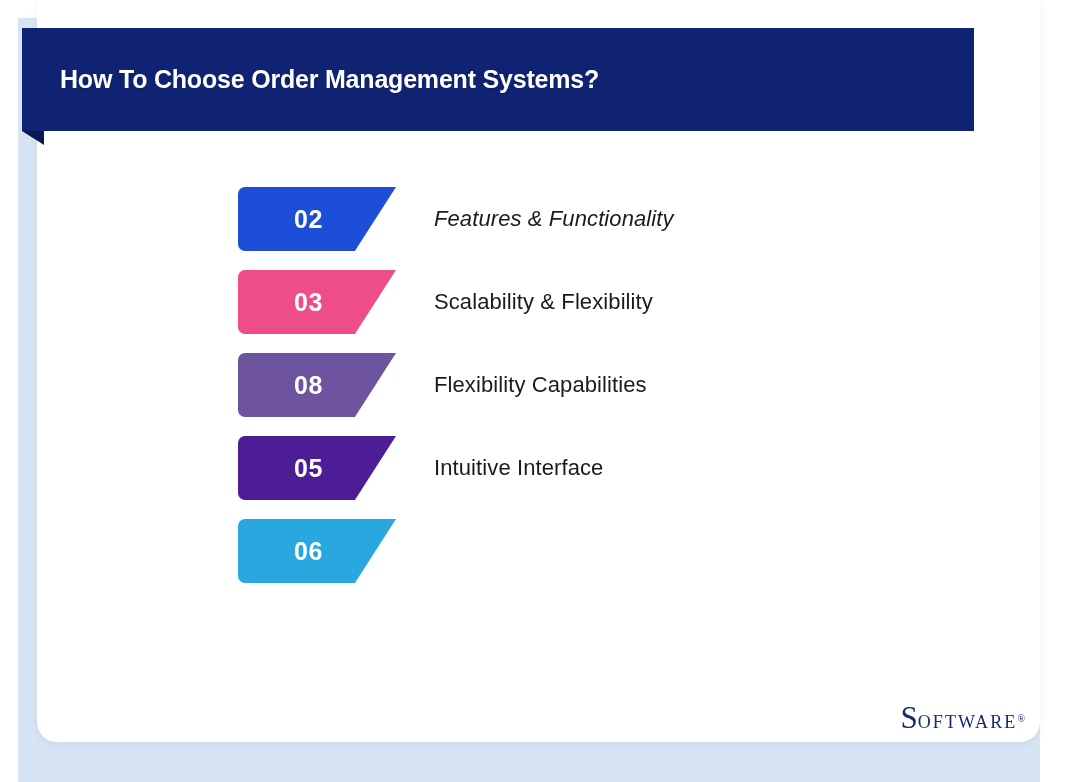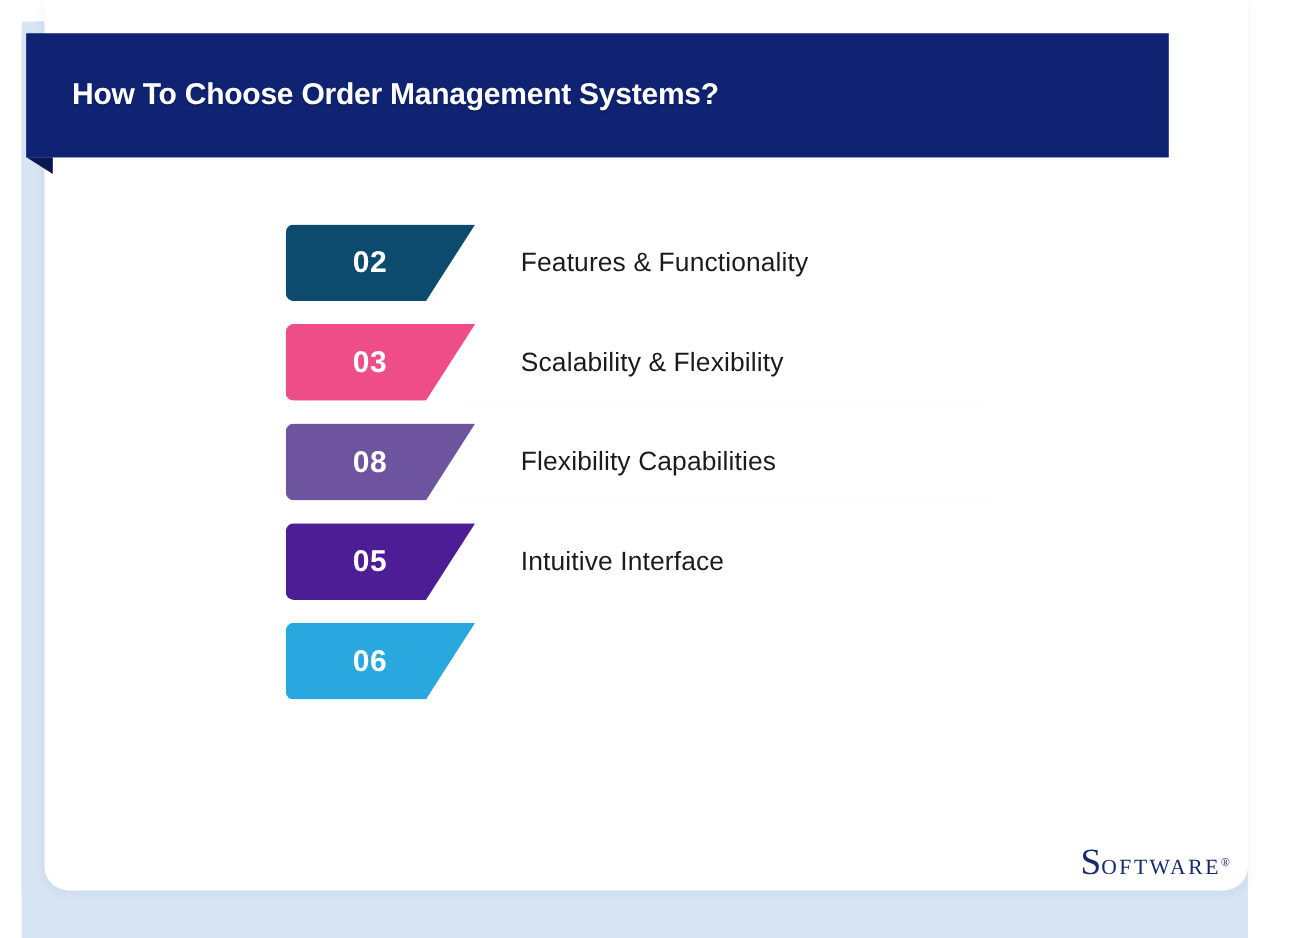--- a/index.html
+++ b/index.html
@@ -233,25 +233,25 @@
       <polygon points="0,0 952,0 952,103 898,51.5 952,103 0,103" fill="#102372"></polygon>
       <polygon points="0,0 952,0 898,51.5 952,103 0,103" fill="#102372"></polygon>
     </svg>
     <div class="ribbon-title" style="color: rgb(255, 255, 255);">How To Choose Order Management Systems?</div>
   </div>
 
   <div class="steps">
 
 
     <div class="step-row">
-      <div class="tag" id="tag-1" style="background: #0c4a6e;">
+      <div class="tag" id="tag-1" style="background: #1d4ed8;">
         <span class="tag-num">02</span>
       </div>
       <div class="label-card">
-        <span class="label-text" style="color: rgb(27, 27, 31);">Features &amp; Functionality</span>
+        <span class="label-text" style="color: rgb(27, 27, 31); font-style: italic;">Features &amp; Functionality</span>
       </div>
     </div>
 
     <div class="step-row">
       <div class="tag" id="tag-2" style="background: rgb(239, 77, 135);">
         <span class="tag-num">03</span>
       </div>
       <div class="label-card">
         <span class="label-text" style="color: rgb(27, 27, 31);">Scalability &amp; Flexibility</span>
       </div>

